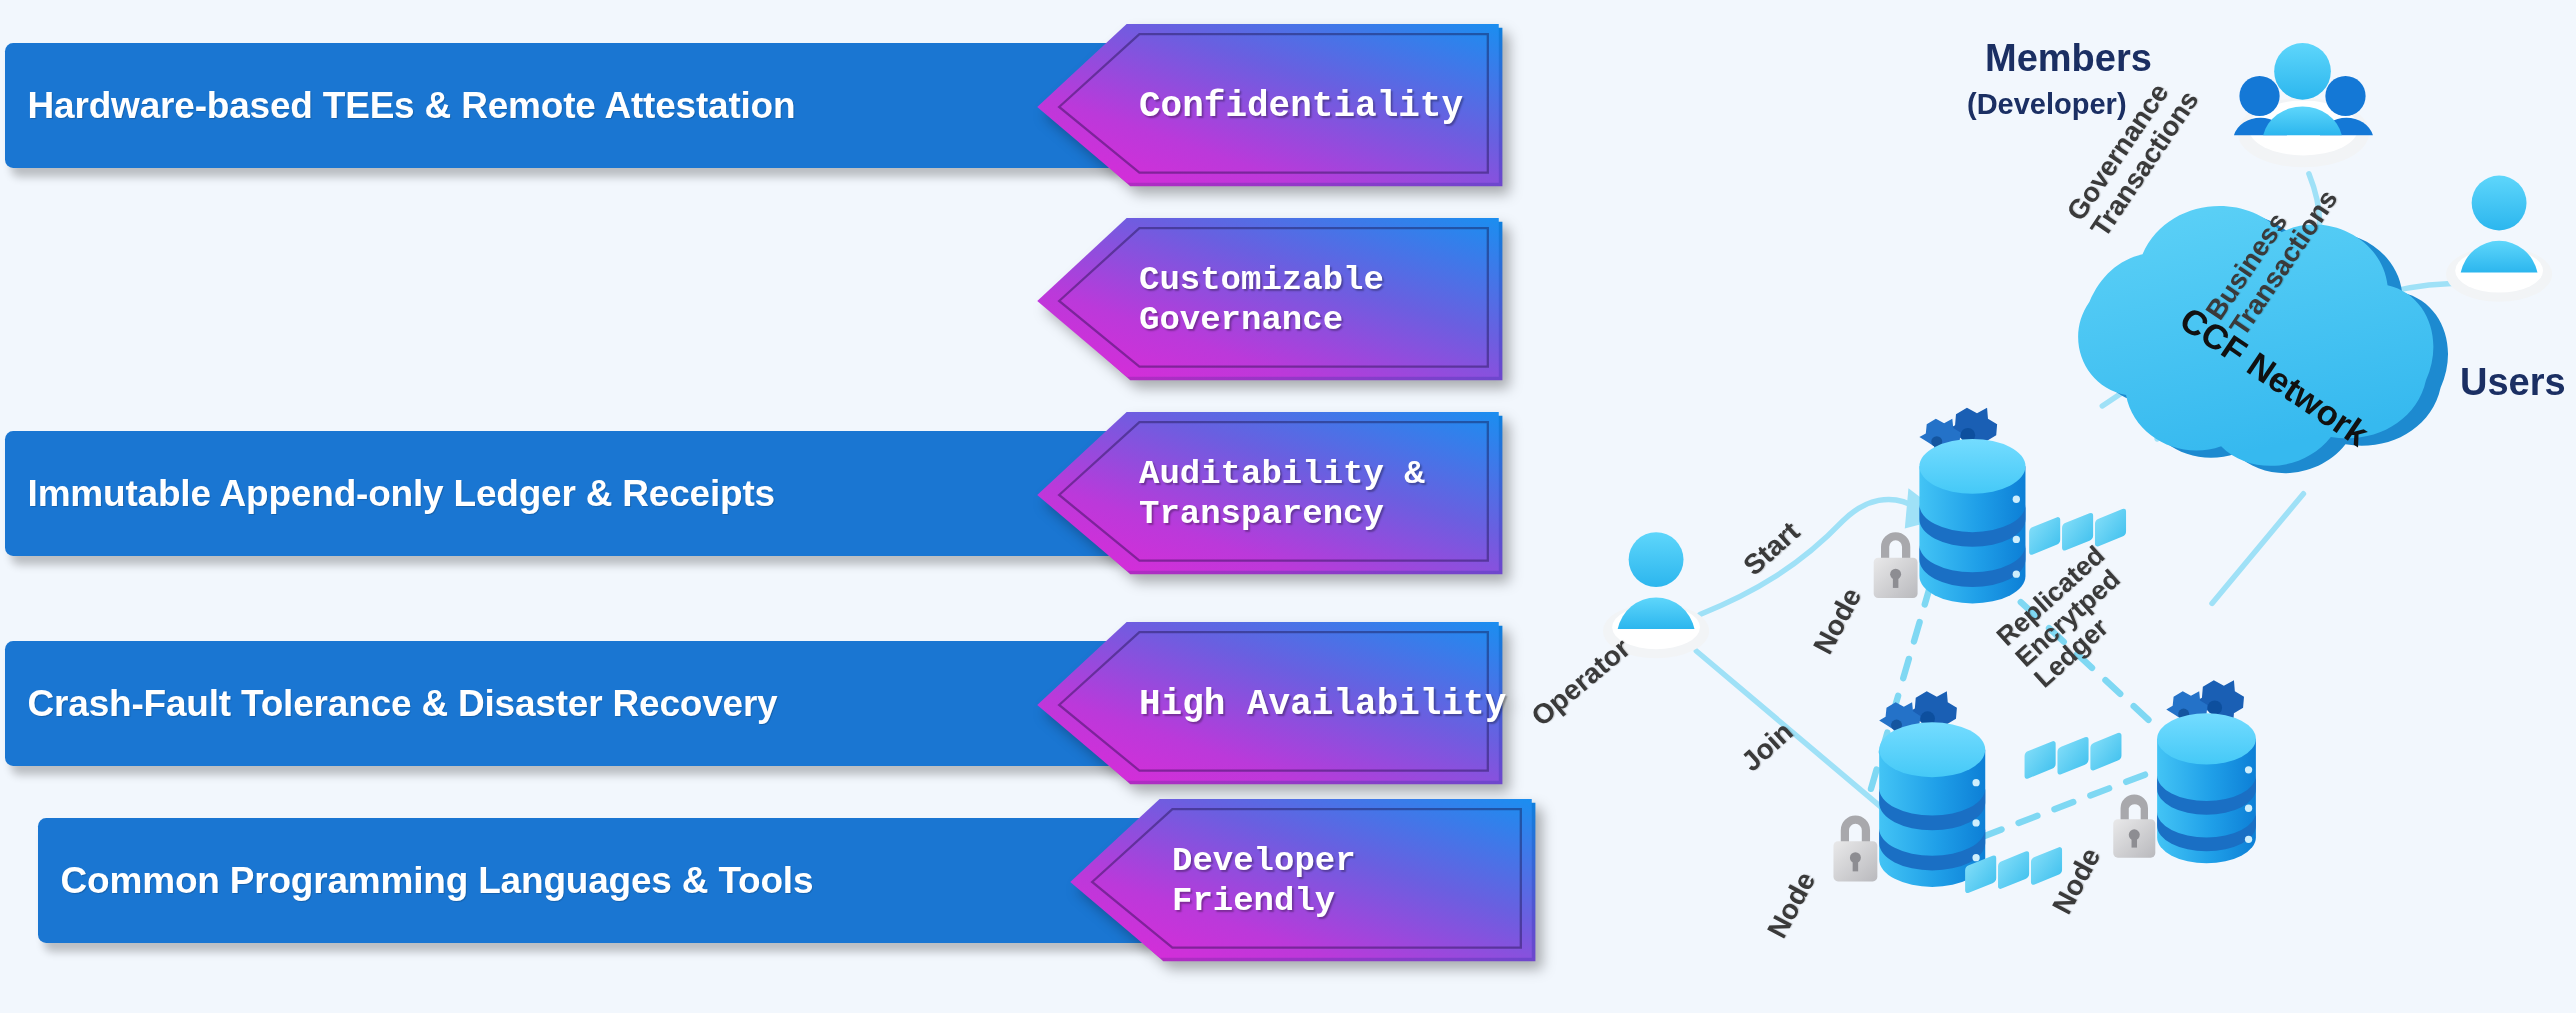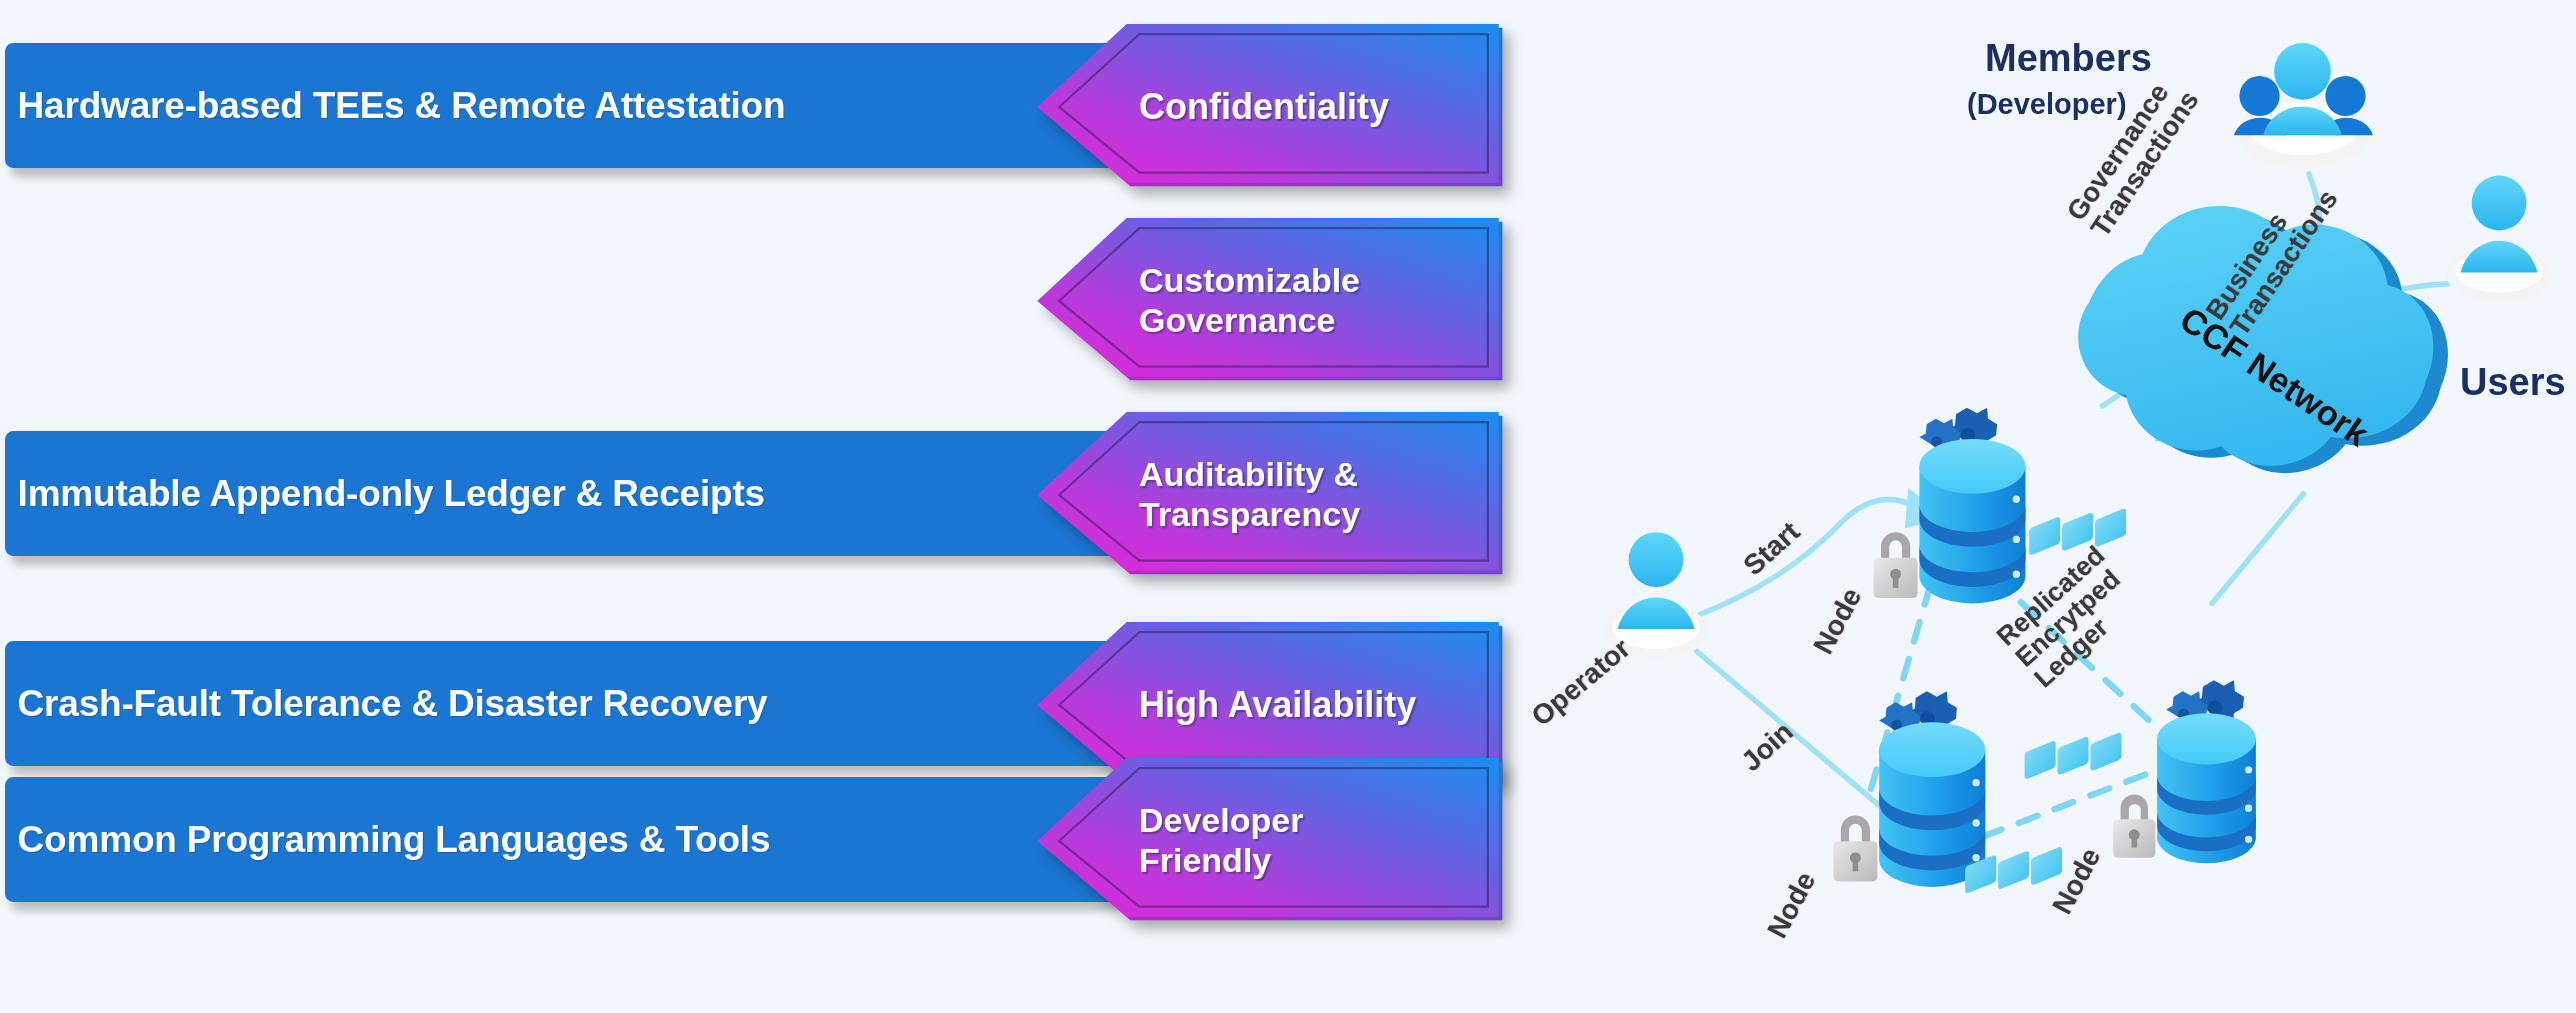--- a/index.html
+++ b/index.html
@@ -17,37 +17,38 @@
   .row{position:absolute;left:0;width:1517px;height:194px;}
 
   .bar{
     position:absolute;left:4.6px;top:25px;
     width:1111px;height:125px;
     background:#1a76d2;
     border-radius:8.2px;
     box-shadow:6.4px 8.2px 8.2px rgba(0,0,0,0.23);
     display:flex;align-items:center;
     box-sizing:border-box;
-    padding-left:13px;
+    padding-left:23px;
   }
   .bar-label{
     color:#ffffff;
     font-size:37px;
     font-weight:bold;
     letter-spacing:-0.2px;
     white-space:nowrap;
     text-shadow:0.9px 0.9px 0.9px rgba(0,0,0,0.18);
   }
 
   
   .chev{
     position:absolute;
     left:1031px;top:5.5px;
     width:474px;height:166px;
     filter:drop-shadow(7.3px 8.2px 6.4px rgba(0,0,0,0.30));
+    font-family:Liberation Mono, monospace;
   }
   .chev svg{display:block;width:474px;height:166px;}
   .chev-text{
     position:absolute;
     left:108px;top:0;
     width:329px;height:166px;
     display:flex;flex-direction:column;
     justify-content:center;
     color:#ffffff;
     font-size:34px;
@@ -154,21 +155,21 @@
           <polygon points="10,91 108,4 516,4 516,178 108,178" fill="url(#g1b)"></polygon>
           <polygon points="6,91 104,0 512,0 512,174 104,174" fill="url(#g1)"></polygon>
           <polygon points="30,91 118,11 500,11 500,163 118,163" fill="none" stroke="rgba(20,10,60,0.40)" stroke-width="2.5"></polygon>
         </svg>
         <div class="chev-text single">
           <span>High Availability</span>
         </div>
       </div>
     </div>
 
-    <div class="row" style="top:752px;">
+    <div class="row" style="top:793px;margin-left:33px;">
       <div class="bar">
         <div class="bar-label">Common Programming Languages &amp; Tools</div>
       </div>
       <div class="chev">
         <svg viewBox="0 0 518 182" xmlns="http://www.w3.org/2000/svg">
           <polygon points="10,91 108,4 516,4 516,178 108,178" fill="url(#g1b)"></polygon>
           <polygon points="6,91 104,0 512,0 512,174 104,174" fill="url(#g1)"></polygon>
           <polygon points="30,91 118,11 500,11 500,163 118,163" fill="none" stroke="rgba(20,10,60,0.40)" stroke-width="2.5"></polygon>
         </svg>
         <div class="chev-text">

